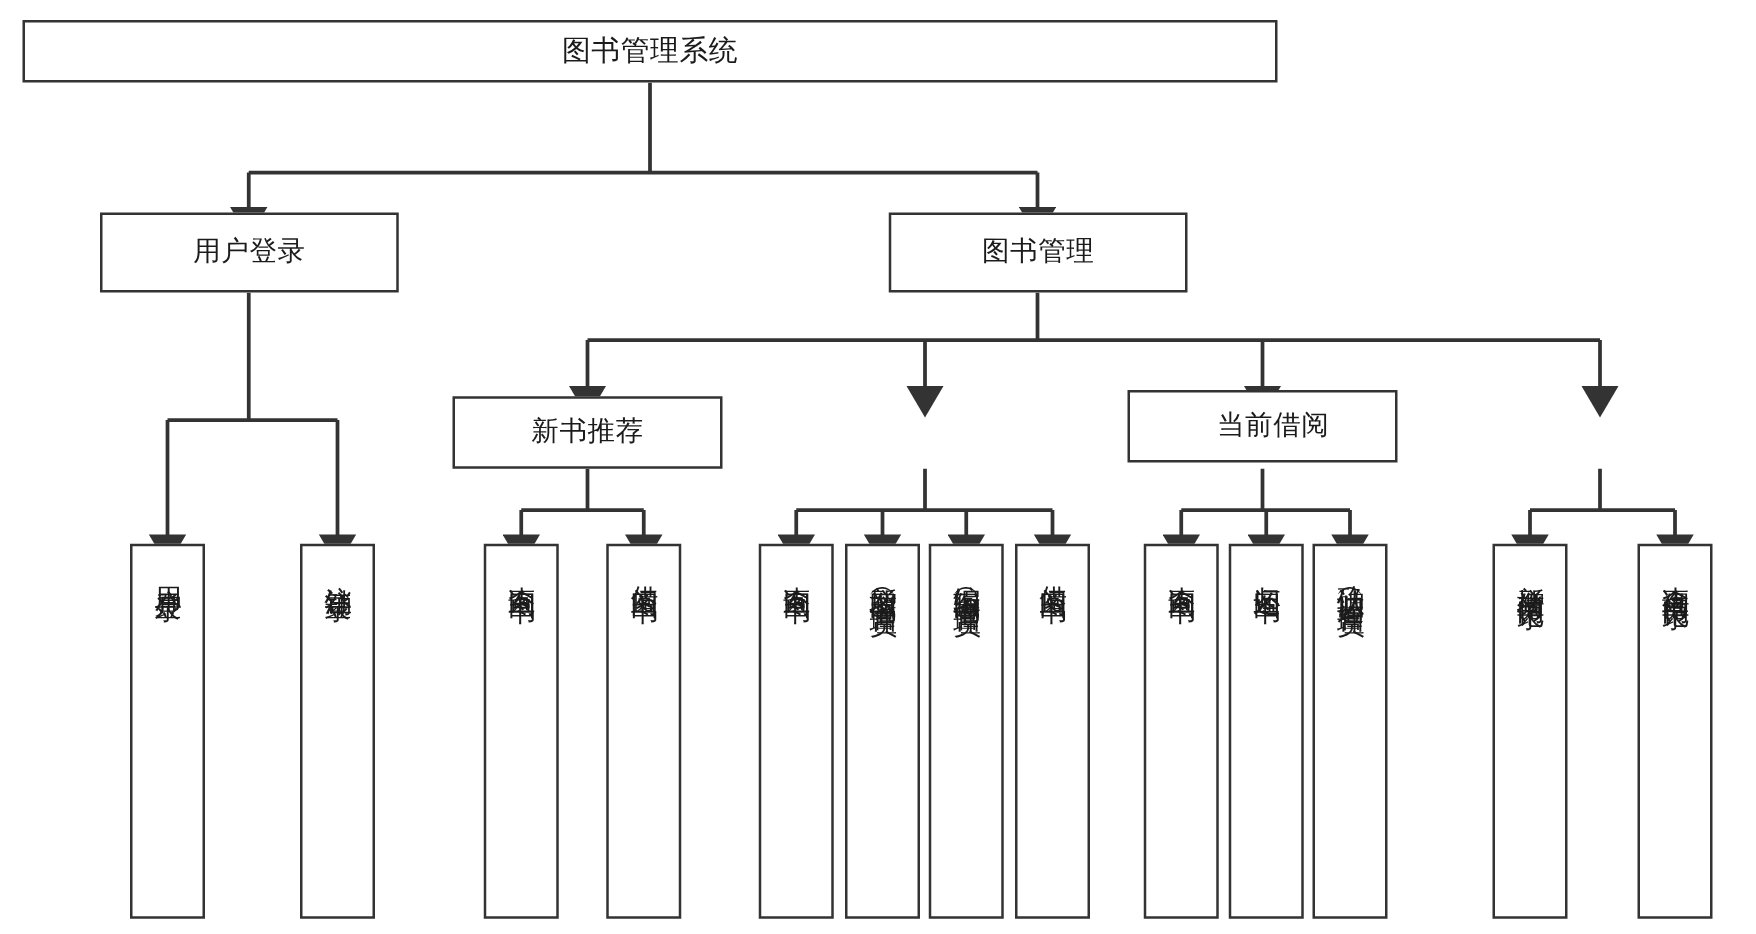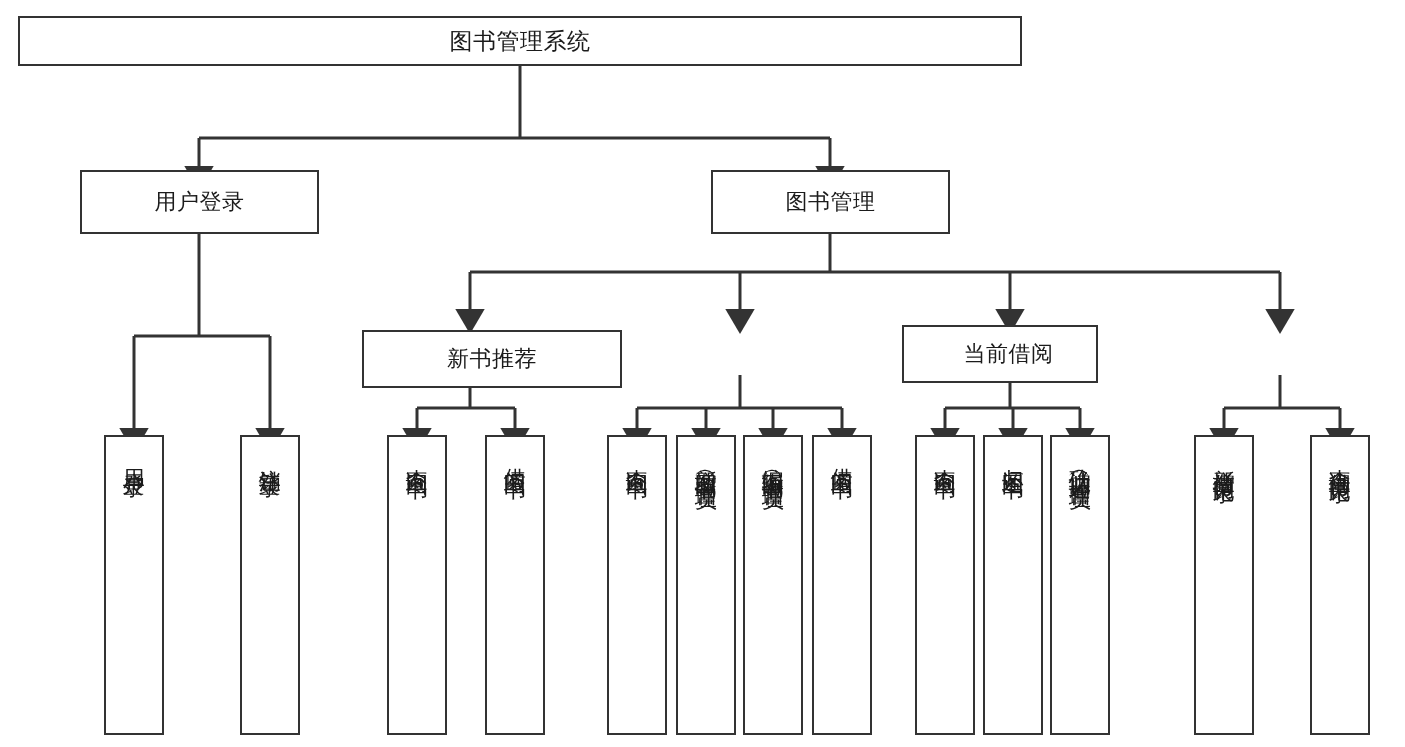--- a/index.html
+++ b/index.html
@@ -138,24 +138,24 @@
     <span class="node-label">图书管理系统</span>
   </div>
 
   <div class="node horizontal" style="left:80px; top:170px; width:239px; height:64px;">
     <span class="node-label">用户登录</span>
   </div>
   <div class="node horizontal" style="left:711px; top:170px; width:239px; height:64px;">
     <span class="node-label">图书管理</span>
   </div>
 
-  <div class="node horizontal" style="left:362px; top:330px; width:260px; height:58px;">
+  <div class="node horizontal" style="left:362px; top:317px; width:216px; height:58px;">
     <span class="node-label">新书推荐</span>
   </div>
-  <div class="node horizontal" style="left:902px; top:325px; width:196px; height:58px;padding-left:17px;">
+  <div class="node horizontal" style="left:902px; top:312px; width:216px; height:58px;padding-left:17px;">
     <span class="node-label">当前借阅</span>
   </div>
 
   <div class="node vertical" style="left:104px; top:435px; width:60px; height:300px;">
     <span class="node-label">用户登录</span>
   </div>
   <div class="node vertical" style="left:240px; top:435px; width:60px; height:300px;">
     <span class="node-label">注销登录</span>
   </div>
 

